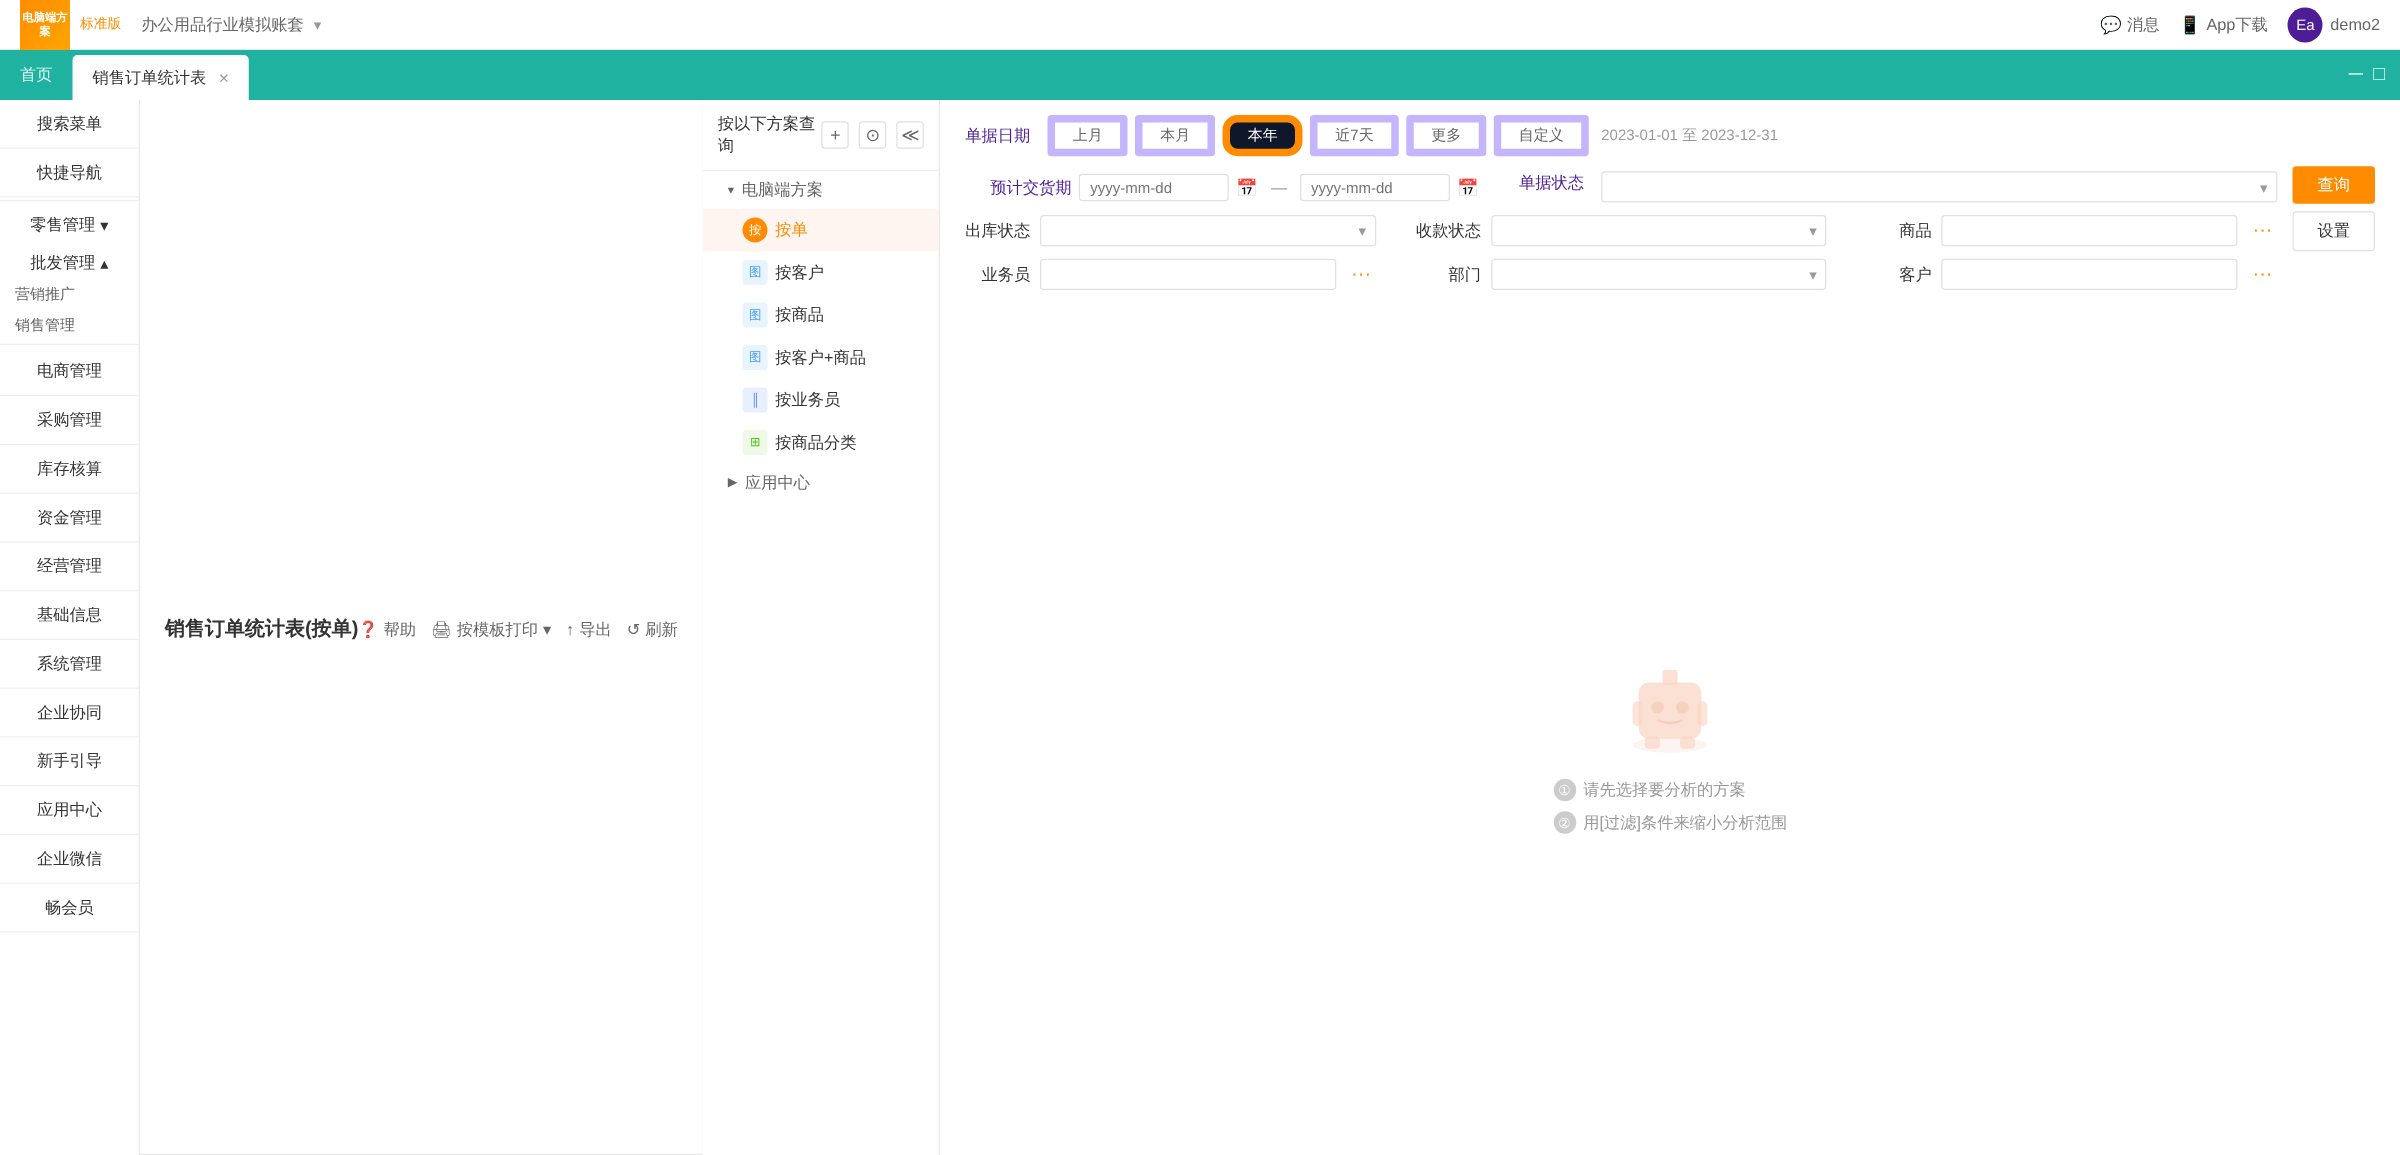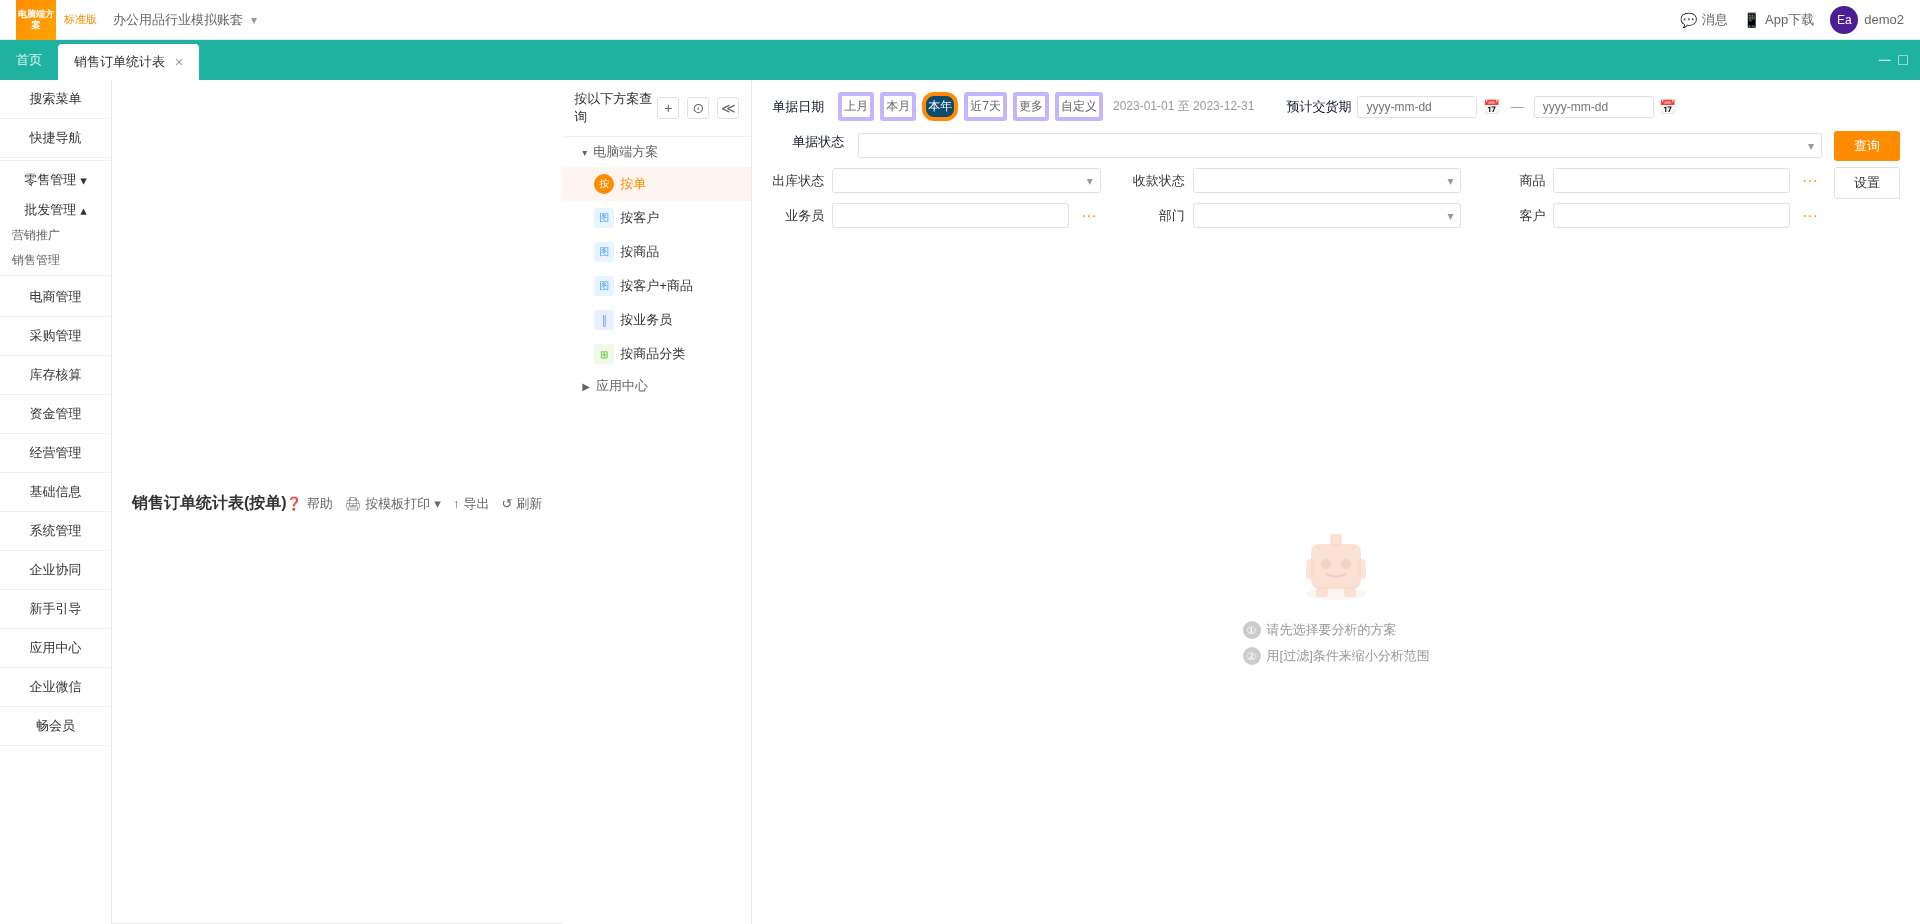--- a/index.html
+++ b/index.html
@@ -36,23 +36,23 @@
 
     
     .page-header { background: #fff; padding: 12px 20px 8px; display: flex; align-items: center; justify-content: space-between; border-bottom: 1px solid #e8e8e8; flex-shrink: 0; }
     .page-title { font-size: 16px; font-weight: bold; color: #333; }
     .page-actions { display: flex; align-items: center; gap: 12px; font-size: 13px; color: #666; }
     .page-actions span { cursor: pointer; display: flex; align-items: center; gap: 4px; }
 
     
     .filter-area { background: #fff; padding: 12px 20px; flex-shrink: 0; }
     .filter-row { display: flex; align-items: center; margin-bottom: 10px; gap: 12px; flex-wrap: wrap; }
-    .filter-label { font-size: 13px; color: #0f172a; white-space: nowrap; min-width: 60px; }
-    .date-btn { padding: 2px 2px; border: 4px solid #c4b5fd; border-radius: 3px; background: #fff; font-size: 12px; color: #666; cursor: pointer; }
-    .date-btn.active { background: #0c4a6e; color: #fff; border-color: #ff8c00; border-radius: 12px; }
+    .filter-label { font-size: 13px; color: #4c1d95; white-space: nowrap; min-width: 60px; }
+    .date-btn { padding: 2px 14px; border: 6px solid #c4b5fd; border-radius: 3px; background: #fff; font-size: 12px; color: #666; cursor: pointer; }
+    .date-btn.active { background: #0f172a; color: #fff; border-color: #ff8c00; border-radius: 12px; }
     .date-range-text { font-size: 12px; color: #999; margin-left: 4px; }
     .date-input { border: 1px solid #e0e0e0; border-radius: 3px; padding: 3px 8px; font-size: 12px; color: #ccc; background: #fff; width: 120px; }
     .date-icon { color: #ff8c00; font-size: 14px; cursor: pointer; }
     .select-field { border: 1px solid #e0e0e0; border-radius: 3px; padding: 4px 28px 4px 8px; font-size: 13px; color: #333; background: #fff; appearance: none; cursor: pointer; min-width: 180px; position: relative; }
     .select-wrapper { position: relative; display: inline-flex; align-items: center; }
     .select-wrapper .chevron { position: absolute; right: 8px; color: #999; font-size: 12px; pointer-events: none; }
     .status-select { min-width: 200px; }
     .filter-input { border: 1px solid #e0e0e0; border-radius: 3px; padding: 4px 8px; font-size: 13px; color: #333; background: #fff; }
     .filter-dots { color: #ff8c00; cursor: pointer; font-size: 16px; padding: 0 4px; }
 

